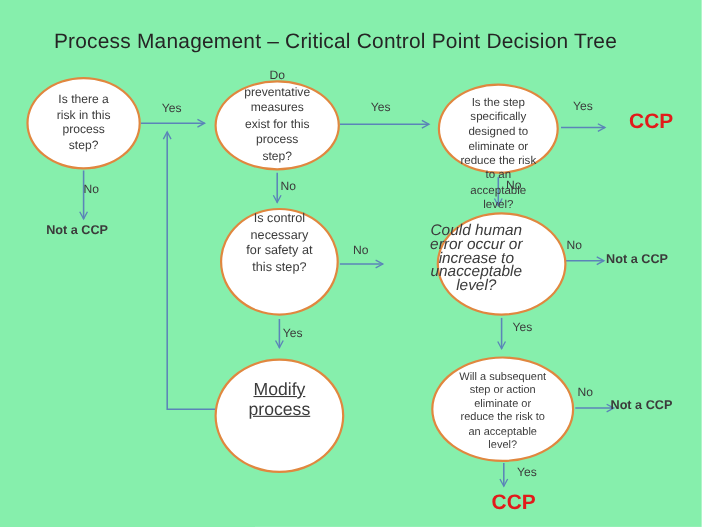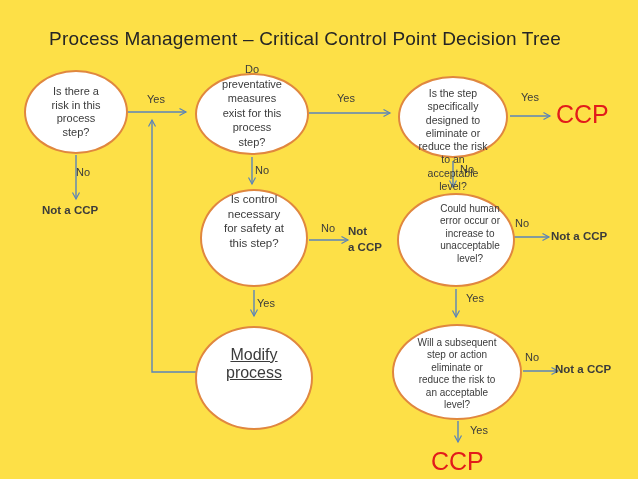--- a/index.html
+++ b/index.html
@@ -1,20 +1,20 @@
 <!DOCTYPE html>
 <html style="--node-stroke: #E0873F; --arrow: #5B84B8; --text: #3B3B3B; --title: #252525; --ccp-red: #E21B1B;"><head>
 <meta charset="utf-8">
 <style>
   html, body { margin: 0; padding: 0; background: #ffffff; }
   #stage {
     position: relative;
     width: 638px;
     height: 479px;
-    background: #fde047;
+    background: #86efac;
     overflow: hidden;
     font-family: "Liberation Sans", sans-serif;
     color: var(--text, #3b3b3b);
   }
   .title {
     position: absolute;
     left: 5px; top: 28px; width: 600px;
     text-align: center;
     font-size: 19px;
     letter-spacing: 0.2px;
@@ -45,23 +45,23 @@
     position: absolute;
     text-align: left;
     font-size: 11.5px;
     white-space: pre-line;
     color: var(--text, #3b3b3b);
     font-weight: bold;
   }
   .ccp {
     position: absolute;
     width: 56px;
-    text-align: left;
-    font-size: 25px;
-    font-weight: normal;
+    text-align: right;
+    font-size: 19px;
+    font-weight: bold;
     color: var(--ccp-red, #e21b1b);
   }
   #connectors { position: absolute; left: 0; top: 0; }
   #connectors path { stroke: var(--arrow, #5b84b8); fill: none; stroke-width: 1.4; }
   #connectors marker path { stroke-width: 1.2; }
 </style>
 </head>
 <body>
 
 <div id="stage">
@@ -112,21 +112,21 @@
 designed to
 eliminate or
 reduce the risk
 to an
 acceptable
 level?</div>
   <div class="node-label" style="left:206px; top:192px; width:96px;  font-size:11.5px; line-height:14.5px;">Is control
 necessary
 for safety at
 this step?</div>
-  <div class="node-label" style="left:420px; top:203px; width:100px; font-size:10px; line-height:12.4px;">Could human
+  <div class="node-label" style="left:383px; top:203px; width:100px; font-size:14px; line-height:12.4px;font-style:italic;">Could human
 error occur or
 increase to
 unacceptable
 level?</div>
   <div class="node-label" style="left:209px; top:346px; width:90px;  font-size:16px; line-height:18px;text-decoration:underline;">Modify
 process</div>
   <div class="node-label" style="left:402px; top:337px; width:110px; font-size:10px; line-height:12.4px;">Will a subsequent
 step or action
 eliminate or
 reduce the risk to
@@ -141,20 +141,18 @@
   <div class="edge-label" style="left:470px; top:424px;">Yes</div>
 
   <div class="edge-label" style="left:76px;  top:166px;">No</div>
   <div class="edge-label" style="left:255px; top:164px;">No</div>
   <div class="edge-label" style="left:460px; top:163px;">No</div>
   <div class="edge-label" style="left:321px; top:222px;">No</div>
   <div class="edge-label" style="left:515px; top:217px;">No</div>
   <div class="edge-label" style="left:525px; top:351px;">No</div>
 
   <div class="outcome" style="left:42px;  top:204px; width:74px;">Not a CCP</div>
-  <div class="outcome" style="left:348px; top:223px; width:56px; line-height:16px;">Not
-a CCP</div>
   <div class="outcome" style="left:551px; top:230px; width:74px;">Not a CCP</div>
   <div class="outcome" style="left:555px; top:363px; width:74px;">Not a CCP</div>
   <div class="ccp" style="left:556px; top:100px;">CCP</div>
   <div class="ccp" style="left:431px; top:447px;">CCP</div>
 
 </div>
 
 </body></html>

